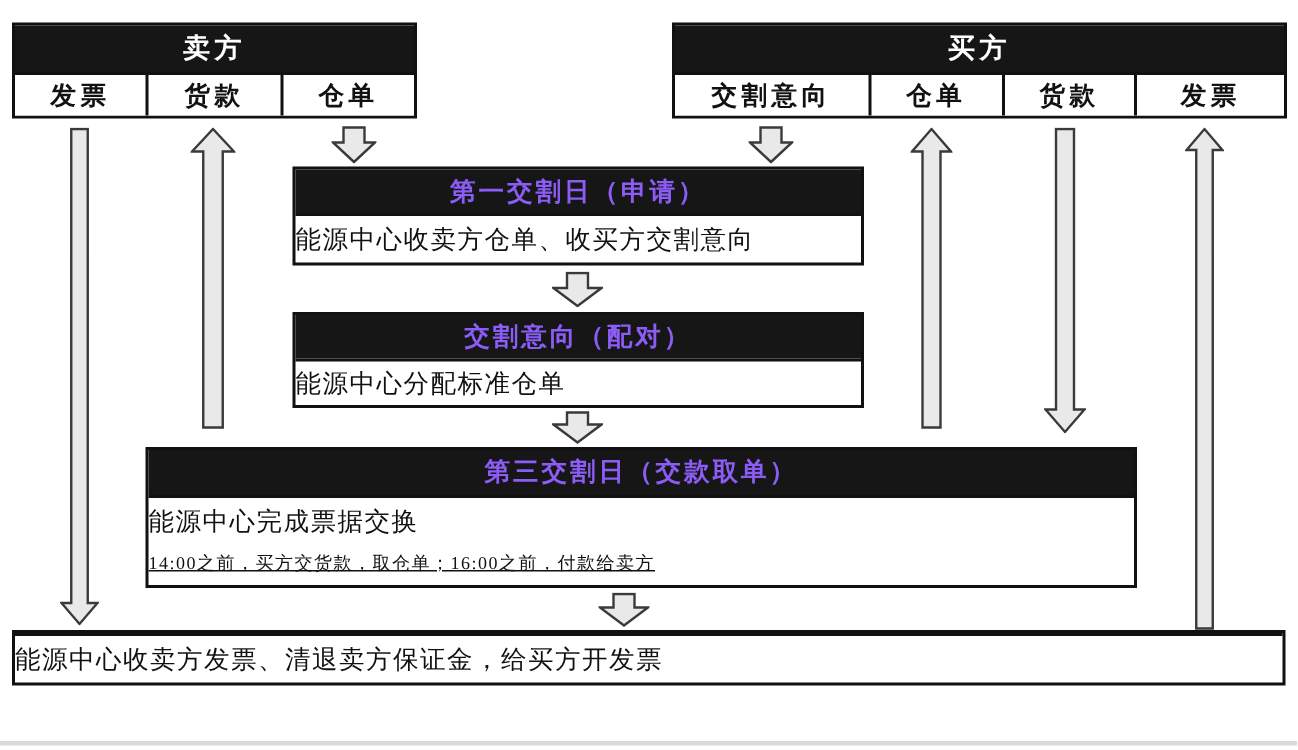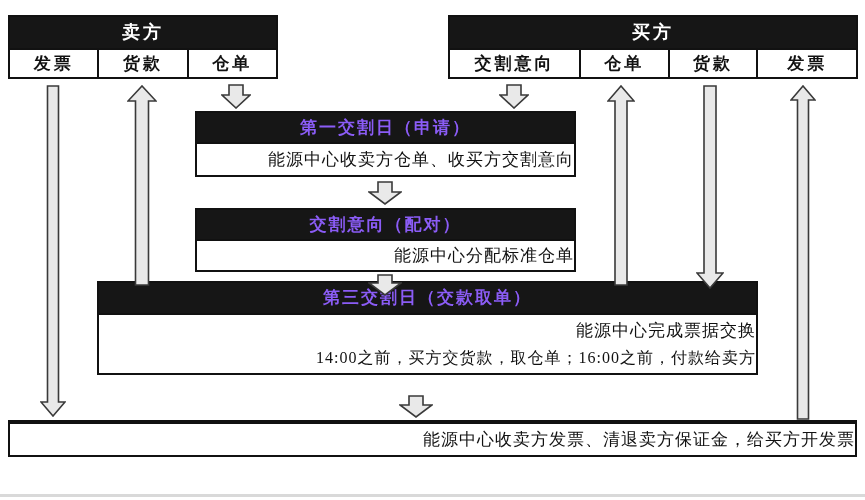--- a/index.html
+++ b/index.html
@@ -17,21 +17,21 @@
     flex:1 1 0;text-align:center;line-height:27px;font-size:17px;font-weight:bold;
     letter-spacing:3px;background:#fff;
   }
   .party-cell + .party-cell{border-left:2px solid #111;}
   .stage{position:absolute;border:2px solid #111;background:#fff;box-sizing:border-box;}
   .stage-header{
     height:29px;line-height:29px;background:#161616;color:#8b5cf6;text-align:center;
     font-weight:bold;font-size:17px;letter-spacing:2px;
   }
   .stage-body{border-top:2px solid #111;}
-  .stage-line{height:31px;line-height:31px;text-align:right;font-size:17px;letter-spacing:1px;}
+  .stage-line{height:31px;line-height:31px;text-align:left;font-size:17px;letter-spacing:1px;}
   .arrow{position:absolute;}
   .bottom-shadow{position:absolute;left:0;top:494px;width:865px;height:3px;background:#cfcfcf;opacity:.8;}
 </style>
 </head>
 <body>
 
 <div id="canvas">
 
   <div class="party" style="left:8px;top:15px;width:270px;">
     <div class="party-header">卖方</div>
@@ -59,25 +59,25 @@
     </div>
   </div>
 
   <div class="stage" style="left:195px;top:208px;width:381px;">
     <div class="stage-header">交割意向（配对）</div>
     <div class="stage-body">
       <div class="stage-line" style="height:29px;line-height:29px;">能源中心分配标准仓单</div>
     </div>
   </div>
 
-  <div class="stage" style="left:97px;top:281px;width:661px;">
+  <div class="stage" style="left:97px;top:298px;width:661px;">
     <div class="stage-header" style="height:30px;line-height:30px;">第三交割日（交款取单）</div>
     <div class="stage-body">
       <div class="stage-line" style="height:29px;line-height:31px;">能源中心完成票据交换</div>
-      <div class="stage-line" style="height:29px;line-height:28px;font-size:16px;">14:00之前，买方交货款，取仓单；16:00之前，付款给卖方</div>
+      <div class="stage-line" style="height:29px;line-height:28px;font-size:12px;text-decoration:underline;">14:00之前，买方交货款，取仓单；16:00之前，付款给卖方</div>
     </div>
   </div>
 
   <div class="stage" style="left:8px;top:420px;width:849px;">
     <div class="stage-body">
       <div class="stage-line">能源中心收卖方发票、清退卖方保证金，给买方开发票</div>
     </div>
   </div>
 
   <div class="arrow" style="left: 40px; top: 85px; width: 26px; height: 332px;"><svg width="26" height="332" viewBox="0 0 26 332" xmlns="http://www.w3.org/2000/svg">

